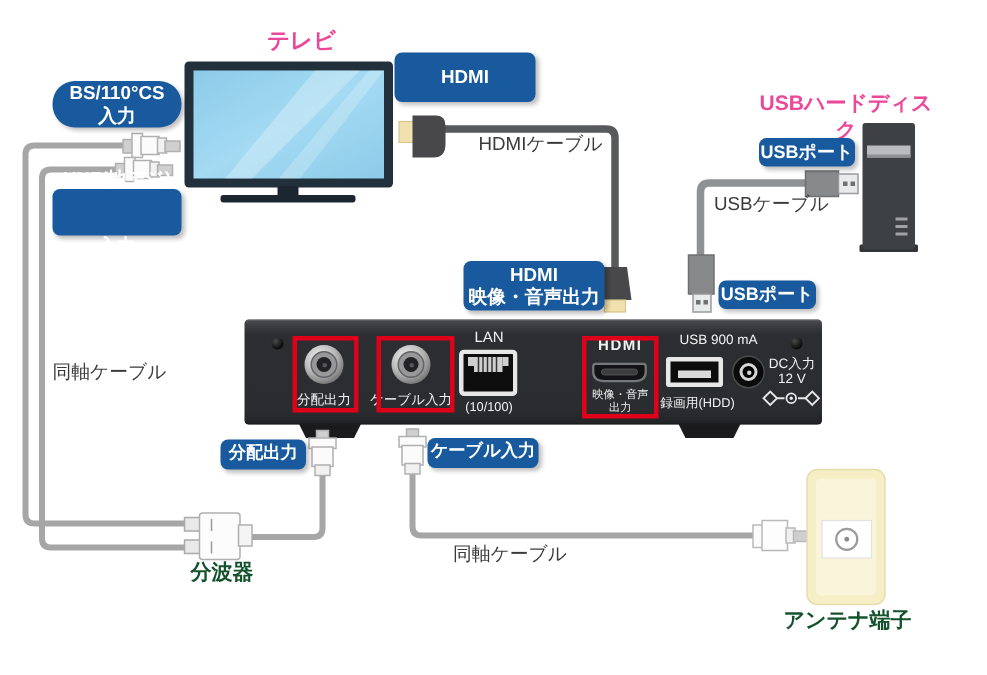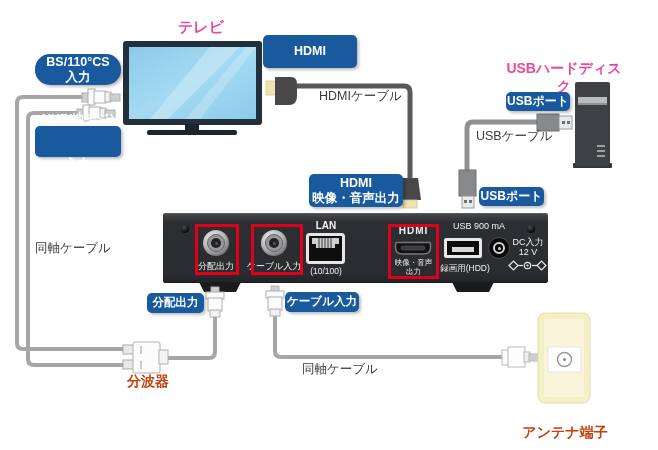--- a/index.html
+++ b/index.html
@@ -34,21 +34,21 @@
     border:2px solid #d5d5d5;background:#000;box-sizing:border-box;}
   .dcjack .dot{position:absolute;left:9px;top:9px;width:3px;height:3px;border-radius:50%;background:#d5d5d5;}
   
   .badge{
     position:absolute;z-index:4;background:#185a9d;color:#fff;font-weight:bold;
     text-align:center;border-radius:5px;box-shadow:2px 2px 3px rgba(0,0,0,.25);
     display:flex;flex-direction:column;justify-content:center;line-height:1.2;
   }
   .badge span{display:block;}
   .plabel{position:absolute;z-index:4;color:#ec4899;font-weight:bold;text-align:center;}
-  .blabel{position:absolute;z-index:4;color:#c2410c;font-weight:bold;text-align:center;}
+  .blabel{position:absolute;z-index:4;color:#14532d;font-weight:bold;text-align:center;}
   .clabel{position:absolute;z-index:4;color:#3a3a3a;font-size:12.5px;}
 </style>
 </head>
 <body>
 
 <div class="canvas">
 
   <svg class="layer" width="658" height="450" viewBox="0 0 658 450">
     <defs>
       <linearGradient id="screenGrad" x1="0" y1="0" x2="1" y2="1">
@@ -182,21 +182,21 @@
         <div class="pin"></div>
     </div>
     <div class="coax" style="left:98px;top:17px;">
       <div class="mid"></div>
         <div class="hole"></div>
         <div class="pin"></div>
     </div>
     <div class="dtext" style="left:23px;top:47px;width:60px;font-size:9px;">分配出力</div>
     <div class="dtext" style="left:81px;top:47px;width:60px;font-size:9px;">ケーブル入力</div>
 
-    <div class="dtext" style="left:148px;top:7px;width:30px;font-size:10px;font-weight:bold;">LAN</div>
+    <div class="dtext" style="left:148px;top:7px;width:30px;font-size:10px;font-weight:normal;">LAN</div>
     <svg class="lanport" style="left:143px;top:20px;" width="39" height="31" viewBox="0 0 39 31">
       <rect x="1.5" y="1.5" width="36" height="28" rx="2" fill="#0e0e0f" stroke="#e6e6e6" stroke-width="3"></rect>
       <rect x="6" y="5" width="4" height="6" fill="#cfcfcf"></rect>
       <rect x="29" y="5" width="4" height="6" fill="#cfcfcf"></rect>
       <rect x="10" y="5" width="19" height="10" fill="#cfcfcf"></rect>
       <path d="M13,5 V15 M16,5 V15 M19,5 V15 M22,5 V15 M25,5 V15" stroke="#333" stroke-width="1"></path>
     </svg>
     <div class="dtext" style="left:141px;top:53px;width:44px;font-size:8.5px;">(10/100)</div>
 
     <div class="dtext" style="left:229px;top:12px;width:43px;font-size:10px;font-weight:bold;letter-spacing:1px;">HDMI</div>
@@ -232,21 +232,21 @@
 
     <div class="redbox" style="left:32px;top:11px;width:44px;height:51px;"></div>
     <div class="redbox" style="left:88px;top:11px;width:52px;height:51px;"></div>
     <div class="redbox" style="left:225px;top:11px;width:51px;height:55px;"></div>
   </div>
 
   <div class="plabel" style="left:175px;top:18px;width:52px;font-size:15px;">テレビ</div>
   <div class="plabel" style="left:500px;top:60px;width:128px;font-size:14px;">USBハードディスク</div>
 
   <div class="blabel" style="left:120px;top:373px;width:56px;font-size:14px;">分波器</div>
-  <div class="blabel" style="left:521px;top:424px;width:88px;font-size:14px;">アンテナ端子</div>
+  <div class="blabel" style="left:521px;top:405px;width:88px;font-size:14px;">アンテナ端子</div>
 
   <div class="badge" style="left:35px;top:54px;width:86px;height:31px;font-size:12.5px;border-radius:15px;">
     <span>BS/110°CS</span>
     <span>入力</span>
   </div>
   <div class="badge" style="left:35px;top:126px;width:86px;height:31px;font-size:12.5px;gap:30px;">
     <span>UHF(地デジ)</span>
     <span>入力</span>
   </div>
   <div class="badge" style="left:263px;top:35px;width:94px;height:33px;font-size:12.5px;">

